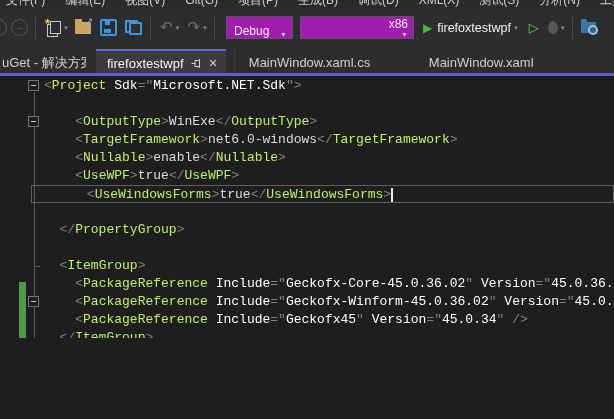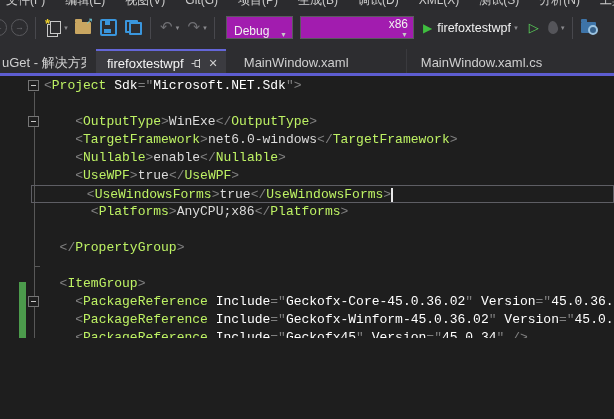--- a/index.html
+++ b/index.html
@@ -151,25 +151,25 @@
     </div>
     <div class="tab active">
       <span>firefoxtestwpf</span>
       <span class="pin">
         <svg width="11" height="11" viewBox="0 0 11 11">
             <path d="M0.5 5.5 H4 M4 2.5 H8.5 V8.5 H4 Z M8.5 1 V10" stroke="#CFCFCF" stroke-width="1" fill="none"></path>
           </svg>
       </span>
       <span class="close">✕</span>
     </div>
+    <div class="tab t4">
+      <span>MainWindow.xaml.cs</span>
+    </div>
     <div class="tab t3">
       <span>MainWindow.xaml</span>
-    </div>
-    <div class="tab t4">
-      <span>MainWindow.xaml.cs</span>
     </div>
   </div>
 
   <div class="editor">
     <div class="green-bar"></div>
     <div class="fold-guide"></div>
     <div id="fold-extras">
         <div class="fold-marker" style="top: 4px;"></div>
         <div class="fold-marker" style="top: 40px;"></div>
         <div class="fold-marker" style="top: 220px;"></div>
@@ -178,21 +178,20 @@
         <div class="fold-corner" style="top: 334px;"></div>
       </div>
     <div class="code" id="code-lines">
         <div class="code-line"><span class="tk-d">&lt;</span><span class="tk-e">Project</span><span class="tk-t"> </span><span class="tk-a">Sdk</span><span class="tk-d">="</span><span class="tk-v">Microsoft.NET.Sdk</span><span class="tk-d">"&gt;</span></div>
         <div class="code-line"></div>
         <div class="code-line"><span class="tk-t">    </span><span class="tk-d">&lt;</span><span class="tk-e">OutputType</span><span class="tk-d">&gt;</span><span class="tk-t">WinExe</span><span class="tk-d">&lt;/</span><span class="tk-e">OutputType</span><span class="tk-d">&gt;</span></div>
         <div class="code-line"><span class="tk-t">    </span><span class="tk-d">&lt;</span><span class="tk-e">TargetFramework</span><span class="tk-d">&gt;</span><span class="tk-t">net6.0-windows</span><span class="tk-d">&lt;/</span><span class="tk-e">TargetFramework</span><span class="tk-d">&gt;</span></div>
         <div class="code-line"><span class="tk-t">    </span><span class="tk-d">&lt;</span><span class="tk-e">Nullable</span><span class="tk-d">&gt;</span><span class="tk-t">enable</span><span class="tk-d">&lt;/</span><span class="tk-e">Nullable</span><span class="tk-d">&gt;</span></div>
         <div class="code-line"><span class="tk-t">    </span><span class="tk-d">&lt;</span><span class="tk-e">UseWPF</span><span class="tk-d">&gt;</span><span class="tk-t">true</span><span class="tk-d">&lt;/</span><span class="tk-e">UseWPF</span><span class="tk-d">&gt;</span></div>
         <div class="code-line current"><span class="tk-t">      </span><span class="tk-d">&lt;</span><span class="tk-e">UseWindowsForms</span><span class="tk-d">&gt;</span><span class="tk-t">true</span><span class="tk-d">&lt;/</span><span class="tk-e">UseWindowsForms</span><span class="tk-d">&gt;</span><span class="caret"></span></div>
-        <div class="code-line"><span class="tk-t">      </span><span class="tk-d">&lt;</span><span class="tk-e">Platforms</span><span class="tk-d">&gt;</span><span class="tk-t">AnyCPU;x86</span><span class="tk-d">&lt;/</span><span class="tk-e">Platforms</span><span class="tk-d">&gt;</span></div>
         <div class="code-line"></div>
         <div class="code-line"><span class="tk-t">  </span><span class="tk-d">&lt;/</span><span class="tk-e">PropertyGroup</span><span class="tk-d">&gt;</span></div>
         <div class="code-line"></div>
         <div class="code-line"><span class="tk-t">  </span><span class="tk-d">&lt;</span><span class="tk-e">ItemGroup</span><span class="tk-d">&gt;</span></div>
         <div class="code-line"><span class="tk-t">    </span><span class="tk-d">&lt;</span><span class="tk-e">PackageReference</span><span class="tk-t"> </span><span class="tk-a">Include</span><span class="tk-d">="</span><span class="tk-v">Geckofx-Core-45.0.36.02</span><span class="tk-d">" </span><span class="tk-a">Version</span><span class="tk-d">="</span><span class="tk-v">45.0.36.02</span></div>
         <div class="code-line"><span class="tk-t">    </span><span class="tk-d">&lt;</span><span class="tk-e">PackageReference</span><span class="tk-t"> </span><span class="tk-a">Include</span><span class="tk-d">="</span><span class="tk-v">Geckofx-Winform-45.0.36.02</span><span class="tk-d">" </span><span class="tk-a">Version</span><span class="tk-d">="</span><span class="tk-v">45.0.36.02</span></div>
         <div class="code-line"><span class="tk-t">    </span><span class="tk-d">&lt;</span><span class="tk-e">PackageReference</span><span class="tk-t"> </span><span class="tk-a">Include</span><span class="tk-d">="</span><span class="tk-v">Geckofx45</span><span class="tk-d">" </span><span class="tk-a">Version</span><span class="tk-d">="</span><span class="tk-v">45.0.34</span><span class="tk-d">" /&gt;</span></div>
         <div class="code-line"><span class="tk-t">  </span><span class="tk-d">&lt;/</span><span class="tk-e">ItemGroup</span><span class="tk-d">&gt;</span></div>
         <div class="code-line"></div>
         <div class="code-line"><span class="tk-d">&lt;/</span><span class="tk-e">Project</span><span class="tk-d">&gt;</span></div>

